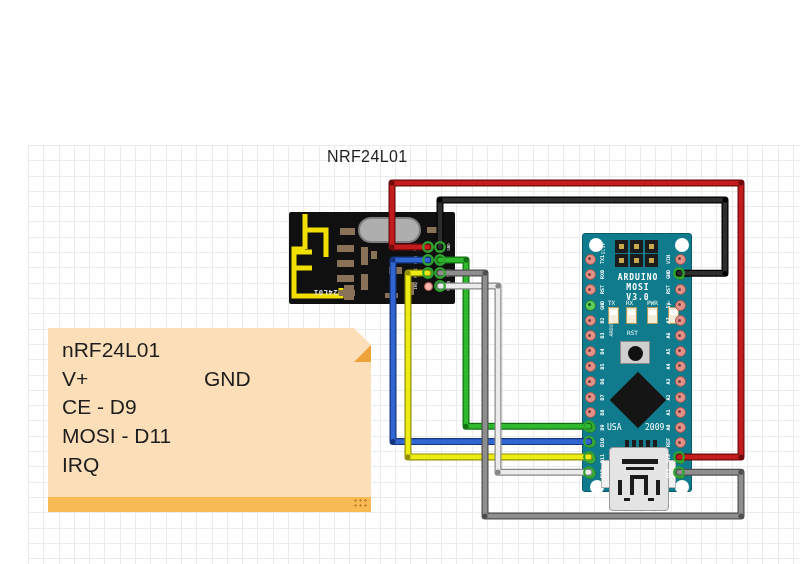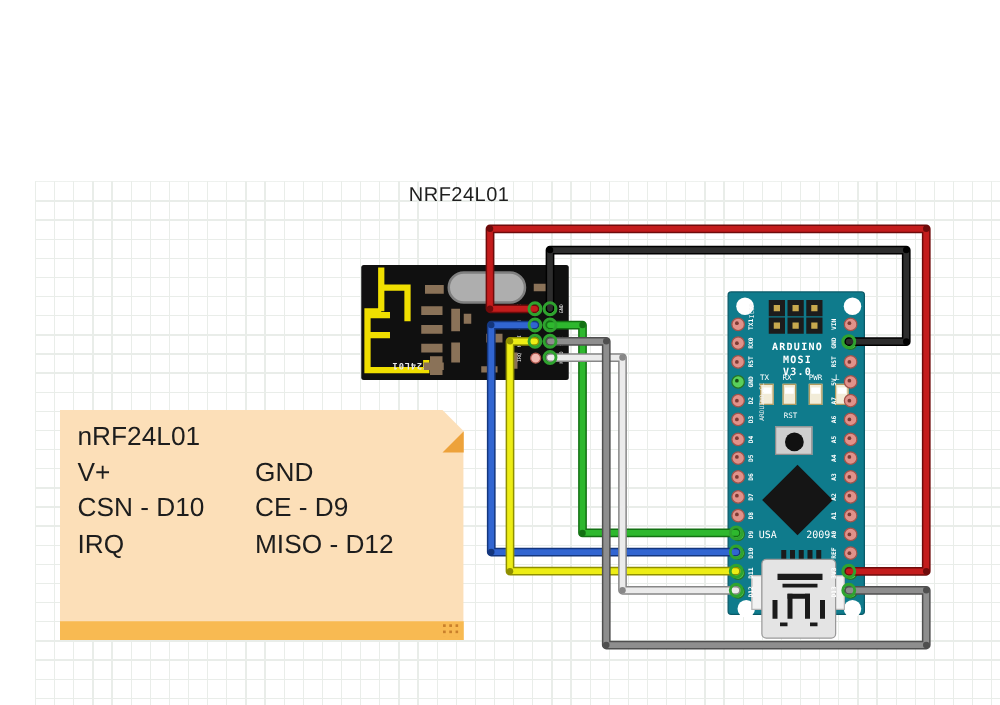--- a/index.html
+++ b/index.html
@@ -391,26 +391,25 @@
     <div id="note-fold"></div>
     <div id="note-strip"></div>
     <div id="note-text">
       <div class="note-row">nRF24L01</div>
       <div id="note-rows">
           <div class="note-row">
             <div class="c1">V+</div>
             <div class="c2">GND</div>
           </div>
           <div class="note-row">
-            <div class="c1">CSN - D10</div>
             <div class="c2">CE - D9</div>
           </div>
           <div class="note-row">
+            <div class="c1">MOSI - D11</div>
           </div>
           <div class="note-row">
             <div class="c1">IRQ</div>
-            <div class="c2">MISO - D12</div>
           </div>
         </div>
     </div>
     <div id="note-grip"></div>
   </div>
 </div>
 
 </body></html>

